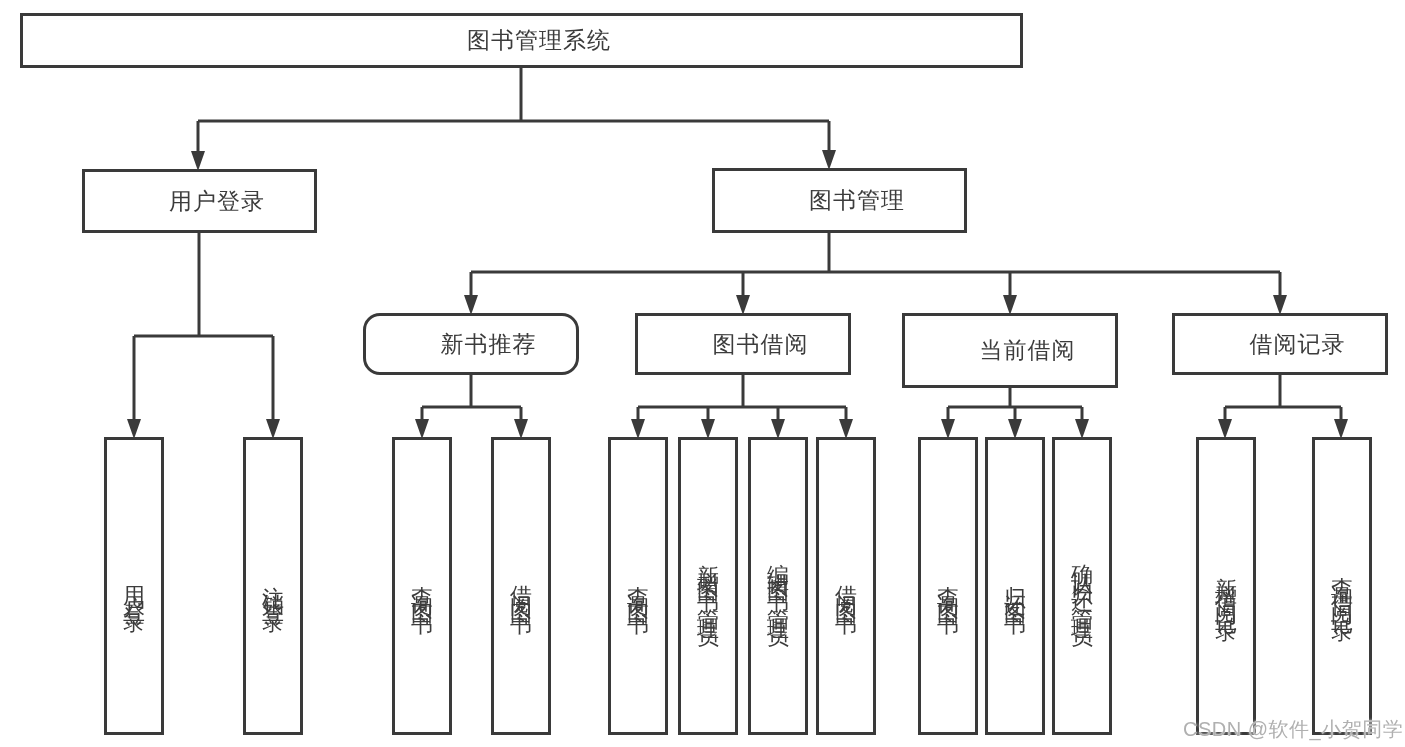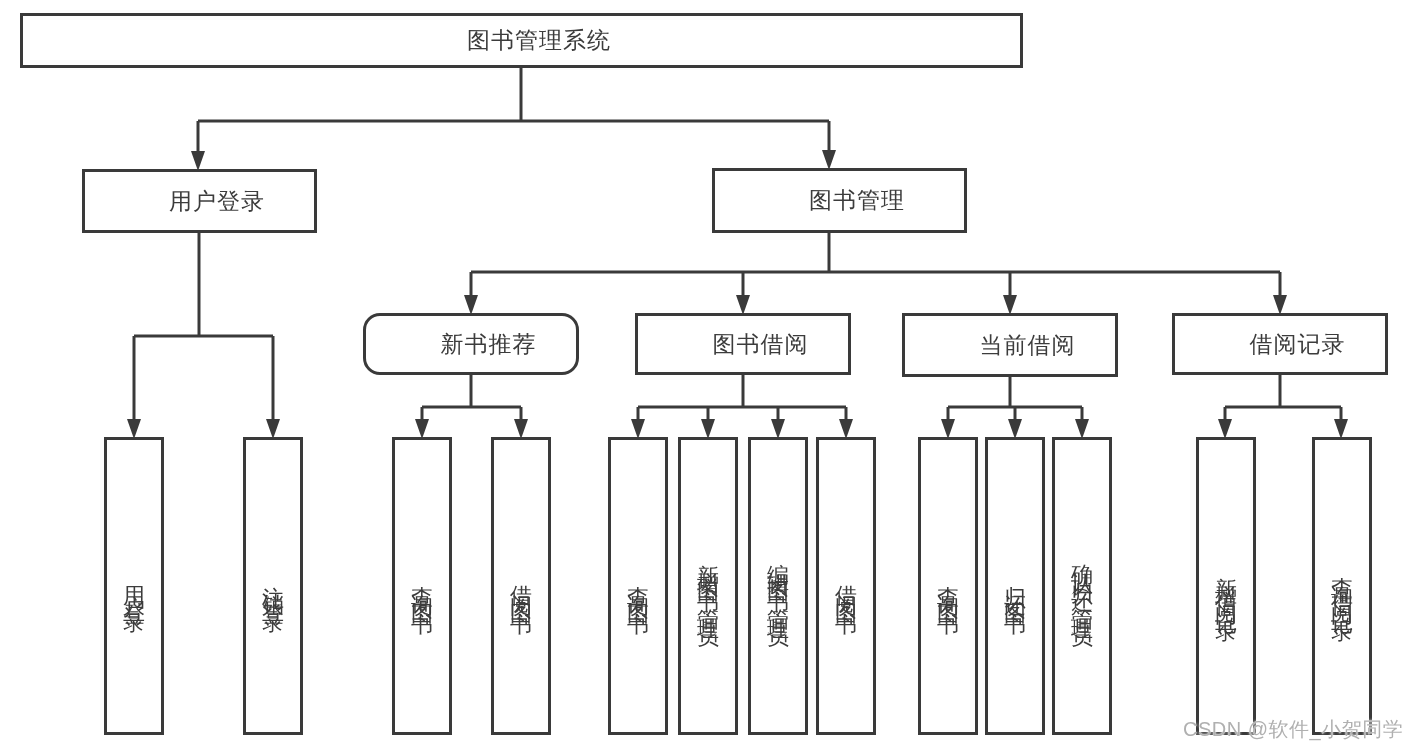--- a/index.html
+++ b/index.html
@@ -27,21 +27,21 @@
     text-orientation:mixed;
     letter-spacing:9px;
     line-height:1.1;
   }
   
   .n-root {left:20px;  top:13px;  width:1003px;height:55px;}
   .n-l1a  {left:82px;  top:169px; width:235px; height:64px;}
   .n-l1b  {left:712px; top:168px; width:255px; height:65px;}
   .n-l2a  {left:363px; top:313px; width:216px; height:62px;border-radius:17px;}
   .n-l2b  {left:635px; top:313px; width:216px; height:62px;text-align:center;}
-  .n-l2c  {left:902px; top:313px; width:216px; height:64px;}
+  .n-l2c  {left:902px; top:313px; width:216px; height:75px;}
   .n-l2d  {left:1172px;top:313px; width:216px; height:62px;}
   .leaf   {top:437px;  width:60px; height:298px;}
   .n-a1{left:104px;} .n-a2{left:243px;}
   .n-b1{left:392px;} .n-b2{left:491px;}
   .n-c1{left:608px;} .n-c2{left:678px;} .n-c3{left:748px;} .n-c4{left:816px;}
   .n-d1{left:918px;} .n-d2{left:985px;} .n-d3{left:1052px;}
   .n-e1{left:1196px;}.n-e2{left:1312px;}
   .watermark{
     position:absolute;left:1183px;top:716px;
     font-size:20px;letter-spacing:0.5px;white-space:nowrap;

